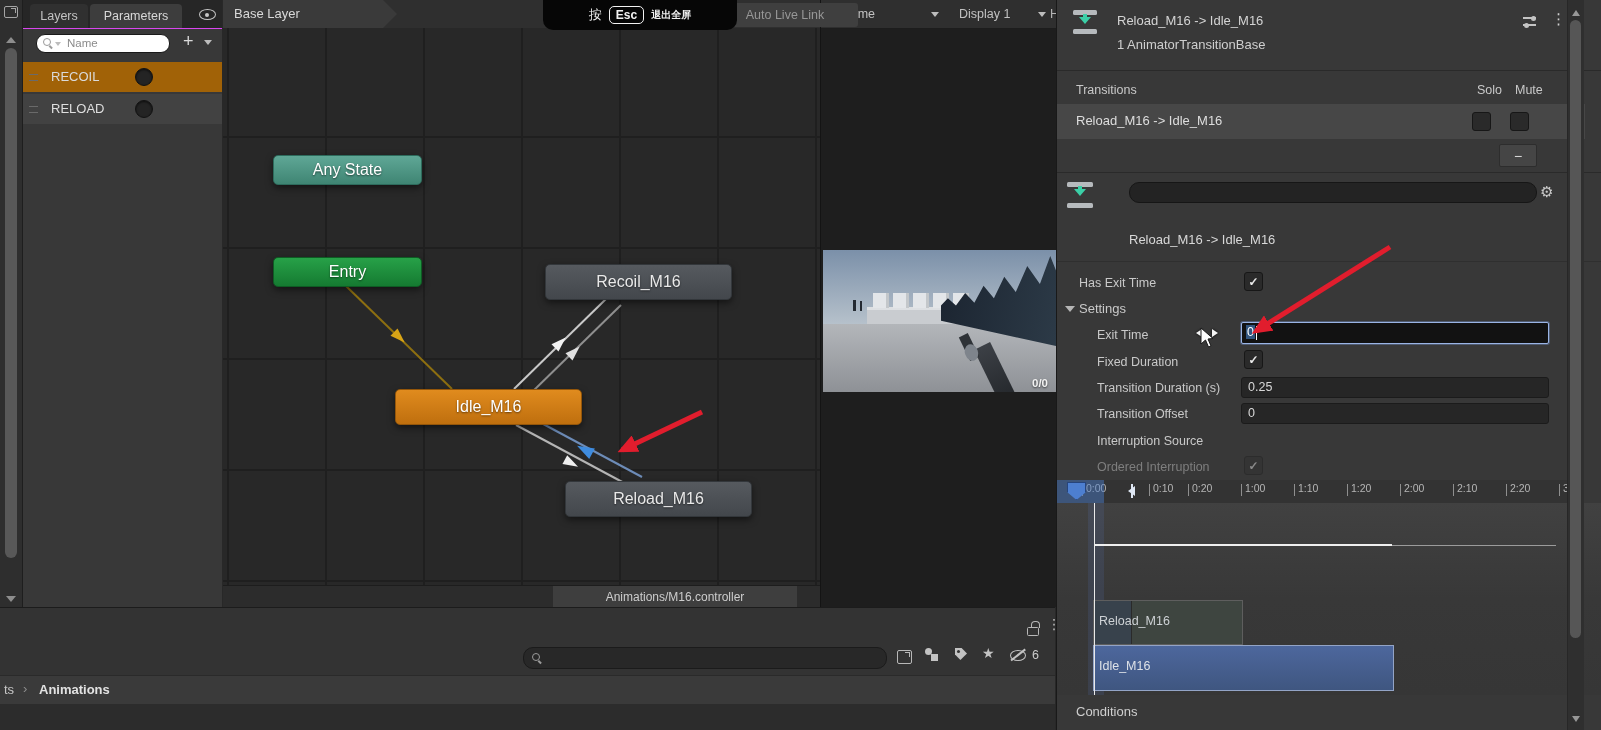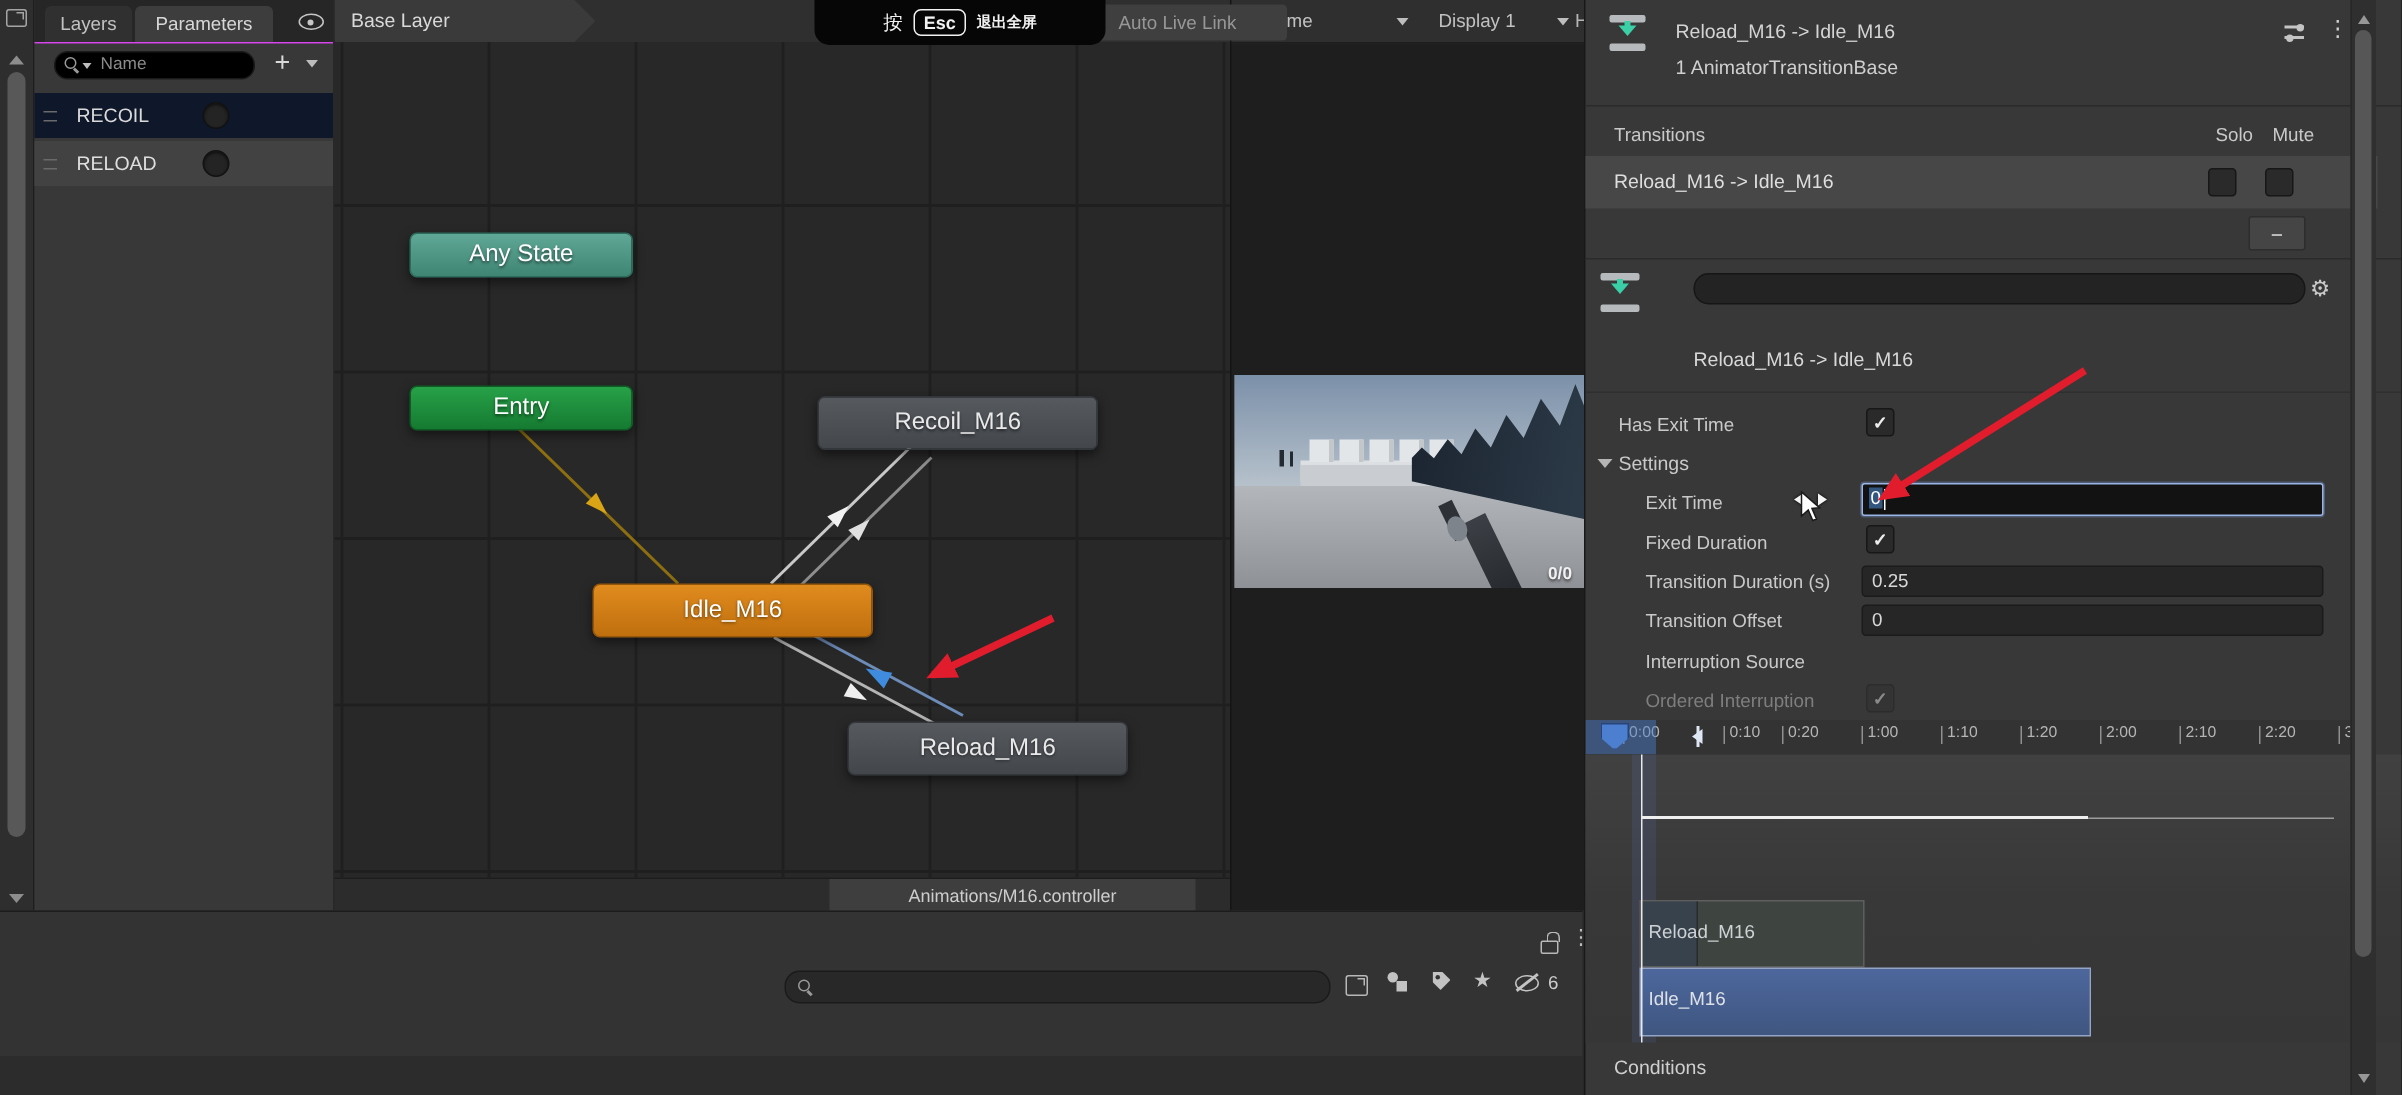--- a/index.html
+++ b/index.html
@@ -49,29 +49,29 @@
     <div class="abs" style="left:6px;top:596px;width:0;height:0;border:5px solid transparent;border-top:6px solid #8d8d8d;"></div>
   </div>
 
   <div class="abs" style="left:23px;top:0;width:199px;height:607px;background:#383838;">
     <div class="abs" style="left:0;top:0;width:199px;height:28px;background:#262626;border-bottom:1px solid #d946ef;">
       <div class="abs" style="left:7px;top:4px;width:58px;height:24px;background:#303030;border-radius:4px 4px 0 0;display:flex;align-items:center;justify-content:center;font-size:12.5px;color:#c2c2c2;">Layers</div>
       <div class="abs" style="left:67px;top:4px;width:92px;height:24px;background:#3d3d3d;border-radius:4px 4px 0 0;display:flex;align-items:center;justify-content:center;font-size:12.5px;color:#d8d8d8;">Parameters</div>
       <div class="abs eye" style="left:176px;top:9px;"></div>
     </div>
 
-    <div class="abs" style="left:13px;top:34px;width:132px;height:17px;background:#000000;border:1px solid #1a1a1a;border-radius:9px;">
+    <div class="abs" style="left:13px;top:34px;width:132px;height:17px;background:#ffffff;border:1px solid #1a1a1a;border-radius:9px;">
       <div class="abs mag" style="left:6px;top:3px;"></div>
       <span class="caret" style="position:absolute;left:18px;top:7px;border-width:3px;border-top-width:4px;"></span>
       <span class="abs" style="left:30px;top:2px;font-size:11.5px;color:#8b8b8b;">Name</span>
     </div>
     <div class="abs" style="left:160px;top:31px;font-size:18px;color:#dadada;">+</div>
     <span class="caret" style="position:absolute;left:181px;top:40px;"></span>
 
-    <div class="abs" style="left:0;top:62px;width:199px;height:30px;background:#0f172a;">
+    <div class="abs" style="left:0;top:62px;width:199px;height:30px;background:#a16207;">
       <div class="handle" style="left:6px;top:12px;"></div>
       <span class="abs" style="left:28px;top:7px;font-size:13px;color:#dadada;">RECOIL</span>
       <div class="radio" style="left:112px;top:6px;"></div>
     </div>
     <div class="abs" style="left:0;top:94px;width:199px;height:30px;background:#424242;">
       <div class="handle" style="left:6px;top:12px;"></div>
       <span class="abs" style="left:28px;top:7px;font-size:13px;color:#dfdfdf;">RELOAD</span>
       <div class="radio" style="left:112px;top:6px;"></div>
     </div>
   </div>
@@ -314,20 +314,25 @@
     <div class="abs" style="left:955px;top:40px;width:12px;height:12px;background:#c3c3c3;clip-path:polygon(0 0,55% 0,100% 45%,45% 100%,0 55%);">
       <div class="abs" style="left:2px;top:2px;width:3px;height:3px;background:#333;border-radius:50%;"></div>
     </div>
     <span class="abs" style="left:982px;top:37px;font-size:14px;color:#c3c3c3;">★</span>
     <div class="abs" style="left:1010px;top:40px;width:18px;height:13px;">
       <div class="abs" style="left:0;top:2px;width:14px;height:9px;border:1.5px solid #c3c3c3;border-radius:50%;"></div>
       <div class="abs" style="left:-1px;top:5.5px;width:18px;height:1.5px;background:#c3c3c3;transform:rotate(-38deg);"></div>
     </div>
     <span class="abs" style="left:1032px;top:40px;font-size:12.5px;color:#cccccc;">6</span>
 
+    <div class="abs" style="left:0;top:67px;width:1055px;height:28px;background:#3a3a3a;border-top:1px solid #2a2a2a;border-bottom:1px solid #262626;">
+      <span class="abs" style="left:4px;top:6px;font-size:13px;color:#c6c6c6;">ts</span>
+      <span class="abs" style="left:23px;top:5px;font-size:13px;color:#8d8d8d;">›</span>
+      <span class="abs" style="left:39px;top:6px;font-size:13px;font-weight:bold;color:#e2e2e2;">Animations</span>
+    </div>
     <div class="abs" style="left:0;top:96px;width:1055px;height:27px;background:#2c2c2c;"></div>
   </div>
 
   <svg class="abs" width="1601" height="730" viewBox="0 0 1601 730" style="left:0;top:0;z-index:40;pointer-events:none;">
     <defs>
       <marker id="redhead" markerUnits="userSpaceOnUse" markerWidth="20" markerHeight="18" refX="15" refY="9" orient="auto">
         <path d="M0,0 L20,9 L0,18 Z" fill="#e11d2d"></path>
       </marker>
     </defs>
     <line x1="702" y1="412" x2="622" y2="450" stroke="#e11d2d" stroke-width="5" marker-end="url(#redhead)"></line>

